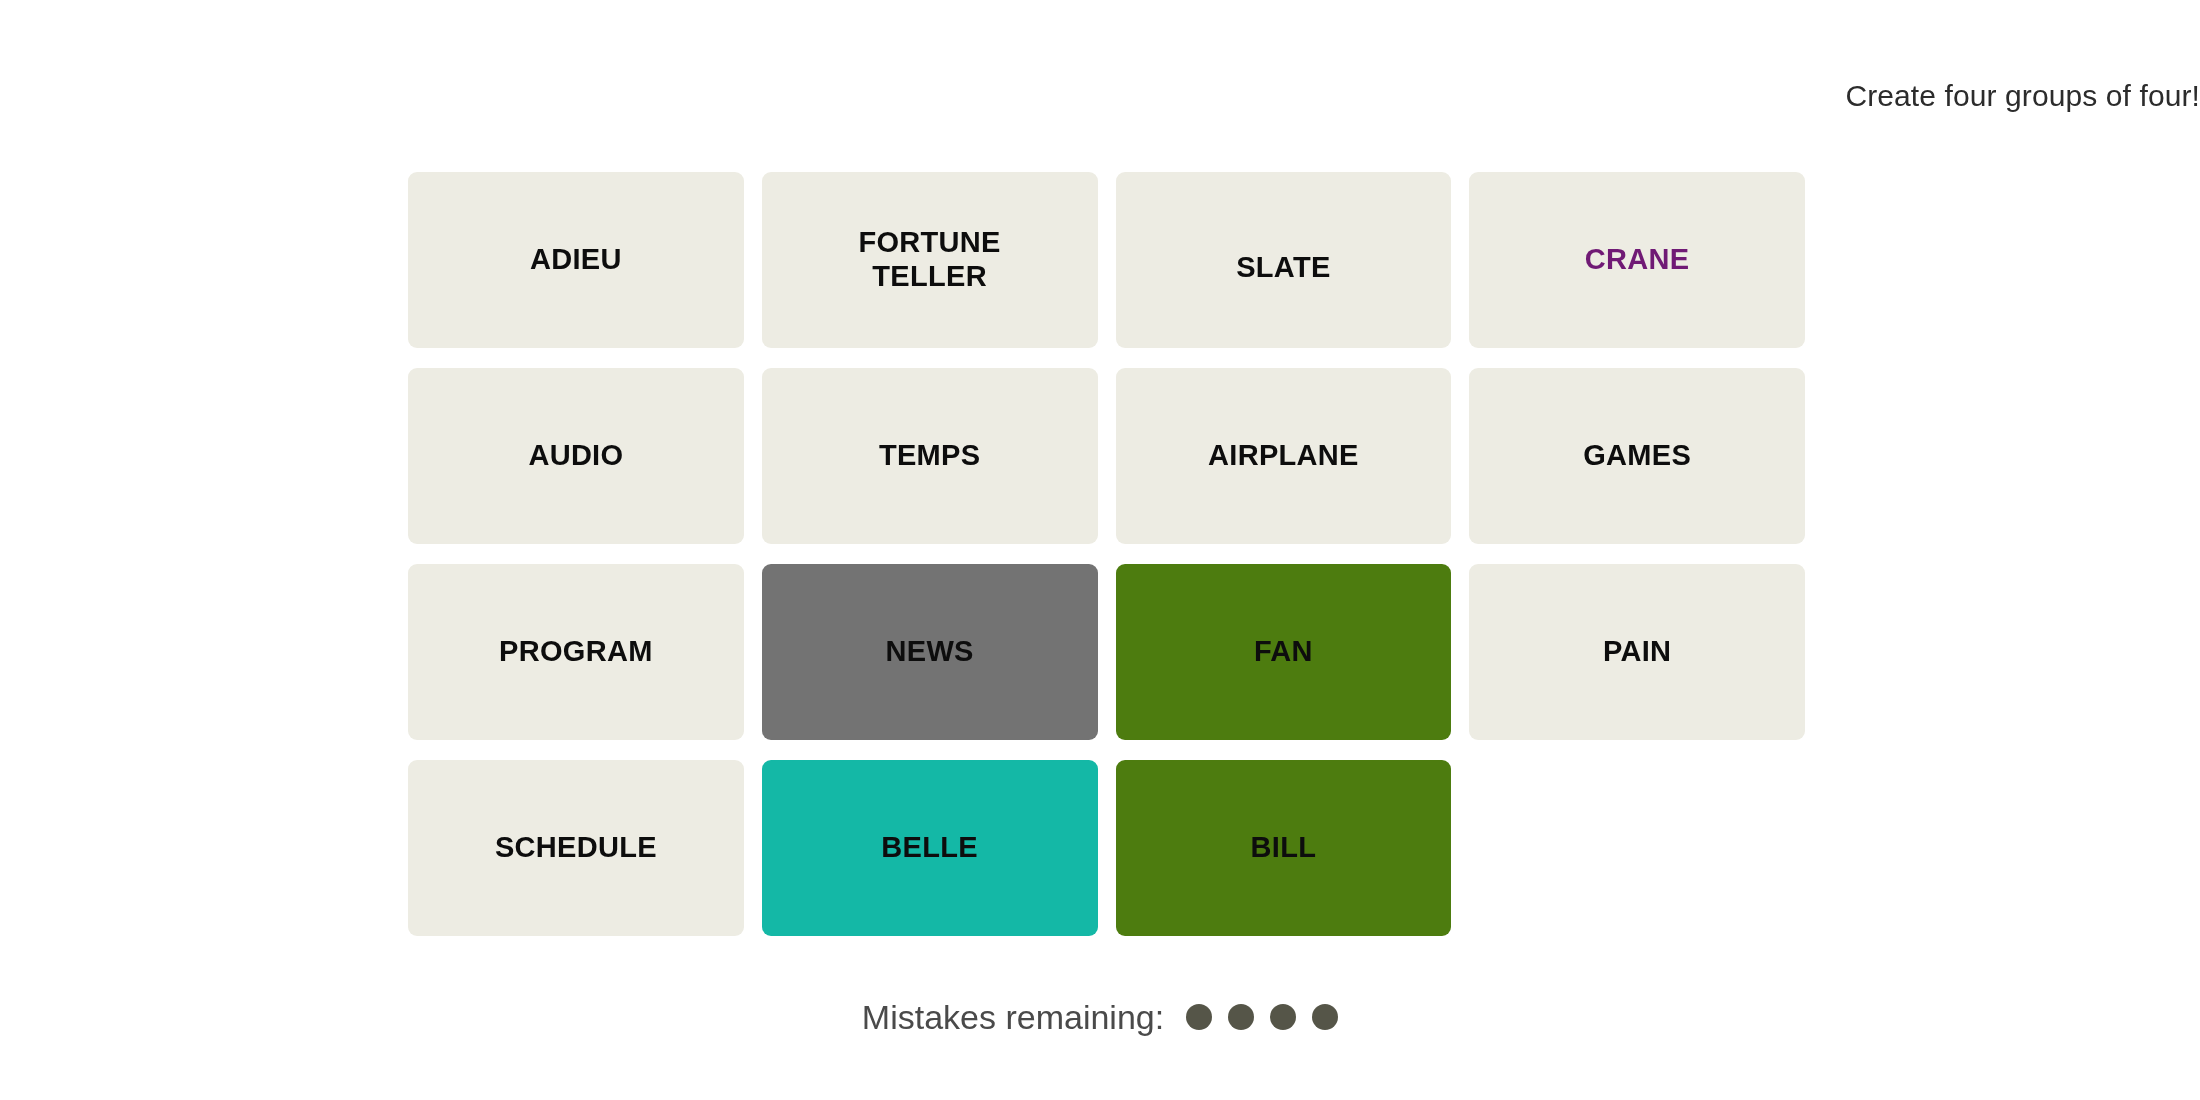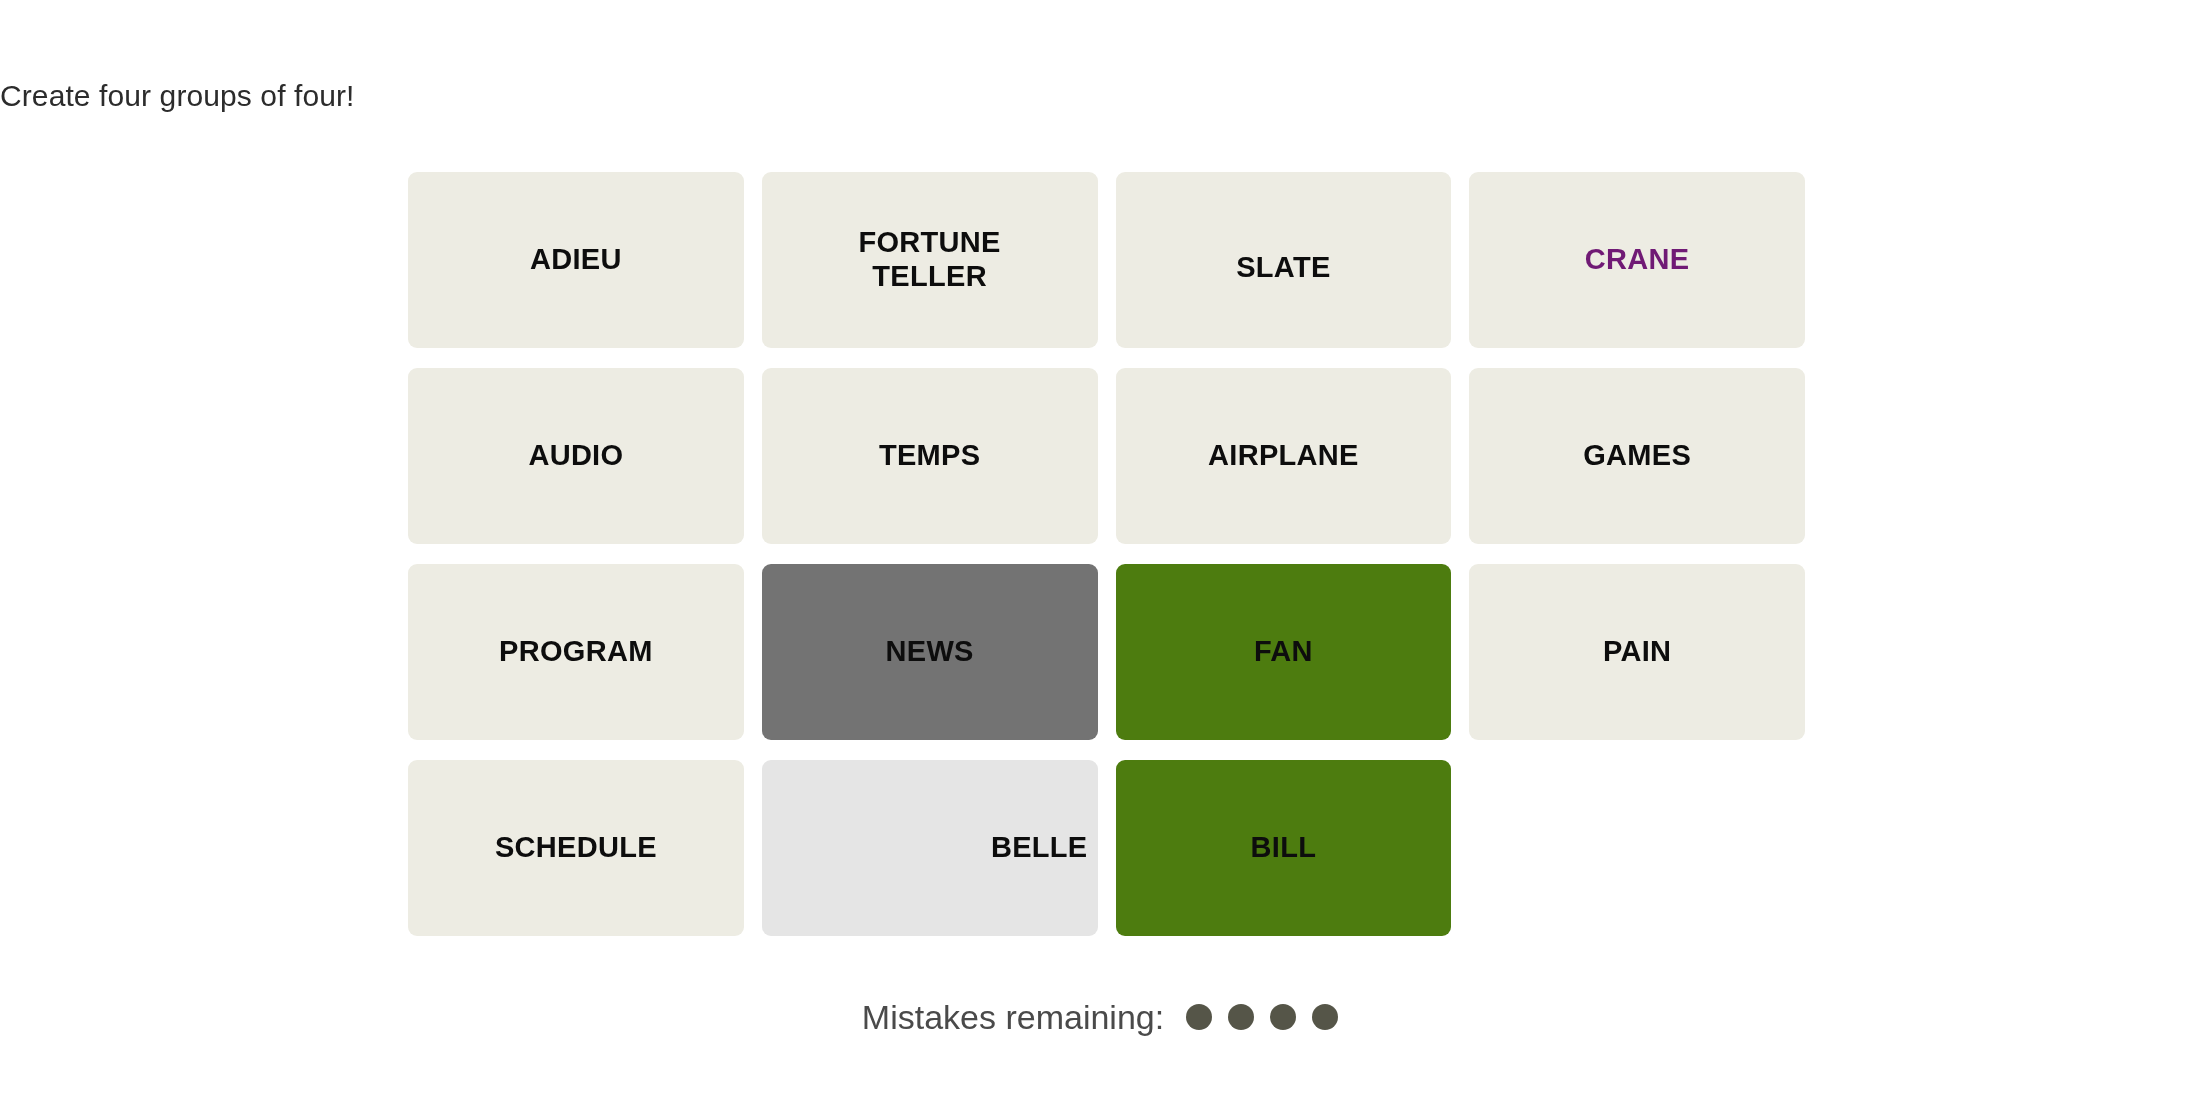--- a/index.html
+++ b/index.html
@@ -22,21 +22,21 @@
     background: #ffffff;
     box-sizing: border-box;
   }
 
   
   .heading {
     position: absolute;
     left: 0;
     top: 78px;
     width: 2200px;
-    text-align: left;
+    text-align: right;
     font-size: 30px;
     font-weight: 400;
     color: #2c2c2c;
     letter-spacing: 0.1px;
     line-height: 1.2;
   }
 
   
   .grid {
     position: absolute;
@@ -151,21 +151,21 @@
     <div class="tile" style="background: #4d7c0f;">
       <span class="tile-label" style="color: rgb(13, 13, 13);">FAN</span>
     </div>
     <div class="tile" style="background: rgb(237, 236, 227);">
       <span class="tile-label" style="color: rgb(13, 13, 13);">PAIN</span>
     </div>
 
     <div class="tile" style="background: rgb(237, 236, 227);">
       <span class="tile-label" style="color: rgb(13, 13, 13);">SCHEDULE</span>
     </div>
-    <div class="tile" style="background: #e5e5e5; justify-content: flex-end;">
+    <div class="tile" style="background: #14b8a6;">
       <span class="tile-label" style="color: rgb(13, 13, 13);">BELLE</span>
     </div>
     <div class="tile" style="background: #4d7c0f;">
       <span class="tile-label" style="color: rgb(13, 13, 13);">BILL</span>
     </div>
   </div>
 
   <div class="footer">
     <span class="mistakes-label">Mistakes remaining:</span>
     <span class="dots">

